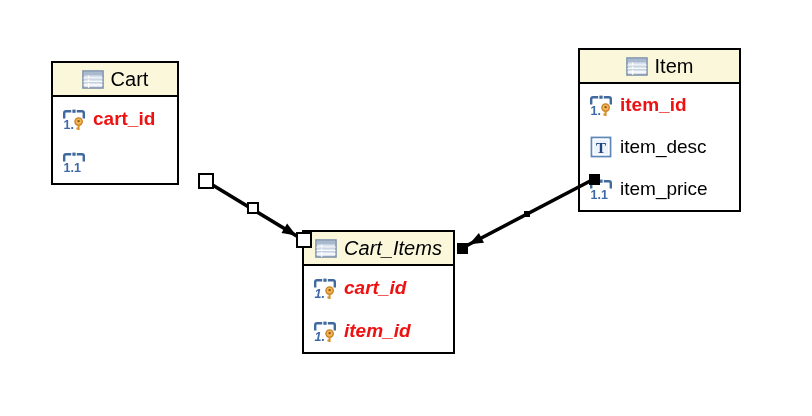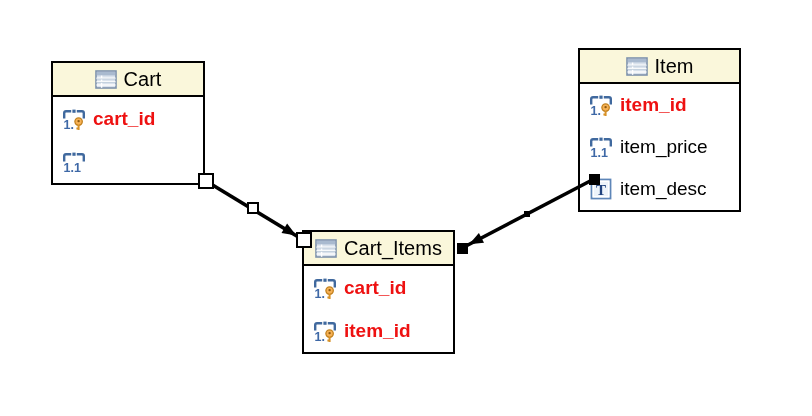--- a/index.html
+++ b/index.html
@@ -107,21 +107,21 @@
 
   <symbol id="icon-text" viewBox="0 0 26 26">
     <rect x="3.5" y="3.5" width="19" height="19" fill="#EDF3FA" stroke="#5E86B8" stroke-width="1.8"></rect>
     <rect x="5.3" y="5.3" width="15.4" height="15.4" fill="none" stroke="#FFFFFF" stroke-width="1.4"></rect>
     <text x="13" y="18.6" text-anchor="middle" font-size="15" font-weight="bold" font-family="Liberation Serif, serif" fill="#20427E">T</text>
   </symbol>
 </svg>
 
 <div id="canvas">
 
-  <div class="er-table" id="table-cart" style="left:51px; top:61px; width:154px;">
+  <div class="er-table" id="table-cart" style="left:51px; top:61px; width:128px;">
     <div class="er-header">
       <svg class="icon" width="22" height="19">
           <use href="#icon-table"></use>
         </svg>
       <span class="er-title">Cart</span>
     </div>
     <div class="er-rows">
       <div class="er-row">
         <svg class="icon" width="26" height="26">
             <use href="#icon-num-pk"></use>
@@ -145,34 +145,34 @@
     </div>
     <div class="er-rows">
       <div class="er-row">
         <svg class="icon" width="26" height="26">
             <use href="#icon-num-pk"></use>
           </svg>
         <span class="col-name pk">item_id</span>
       </div>
       <div class="er-row">
         <svg class="icon" width="26" height="26">
+            <use href="#icon-text"></use>
+          </svg>
+        <span class="col-name">item_desc</span>
+      </div>
+      <div class="er-row">
+        <svg class="icon" width="26" height="26">
             <use href="#icon-num"></use>
           </svg>
         <span class="col-name">item_price</span>
       </div>
-      <div class="er-row">
-        <svg class="icon" width="26" height="26">
-            <use href="#icon-text"></use>
-          </svg>
-        <span class="col-name">item_desc</span>
-      </div>
     </div>
   </div>
 
-  <div class="er-table" id="table-cart-items" style="left:302px; top:230px; width:153px;">
+  <div class="er-table" id="table-cart-items" style="left:302px; top:230px; width:153px;font-style:italic;">
     <div class="er-header">
       <svg class="icon" width="22" height="19">
           <use href="#icon-table"></use>
         </svg>
       <span class="er-title">Cart_Items</span>
     </div>
     <div class="er-rows">
       <div class="er-row">
         <svg class="icon" width="26" height="26">
             <use href="#icon-num-pk"></use>

